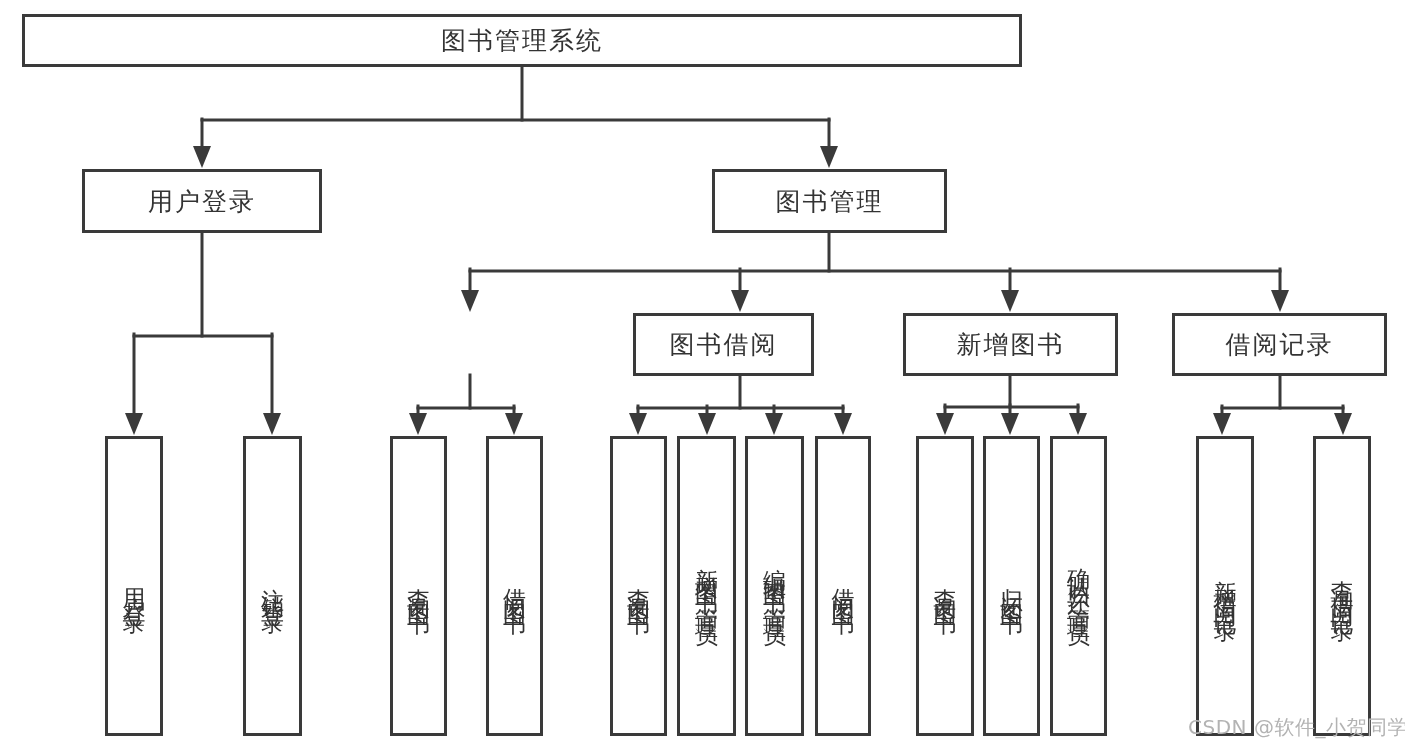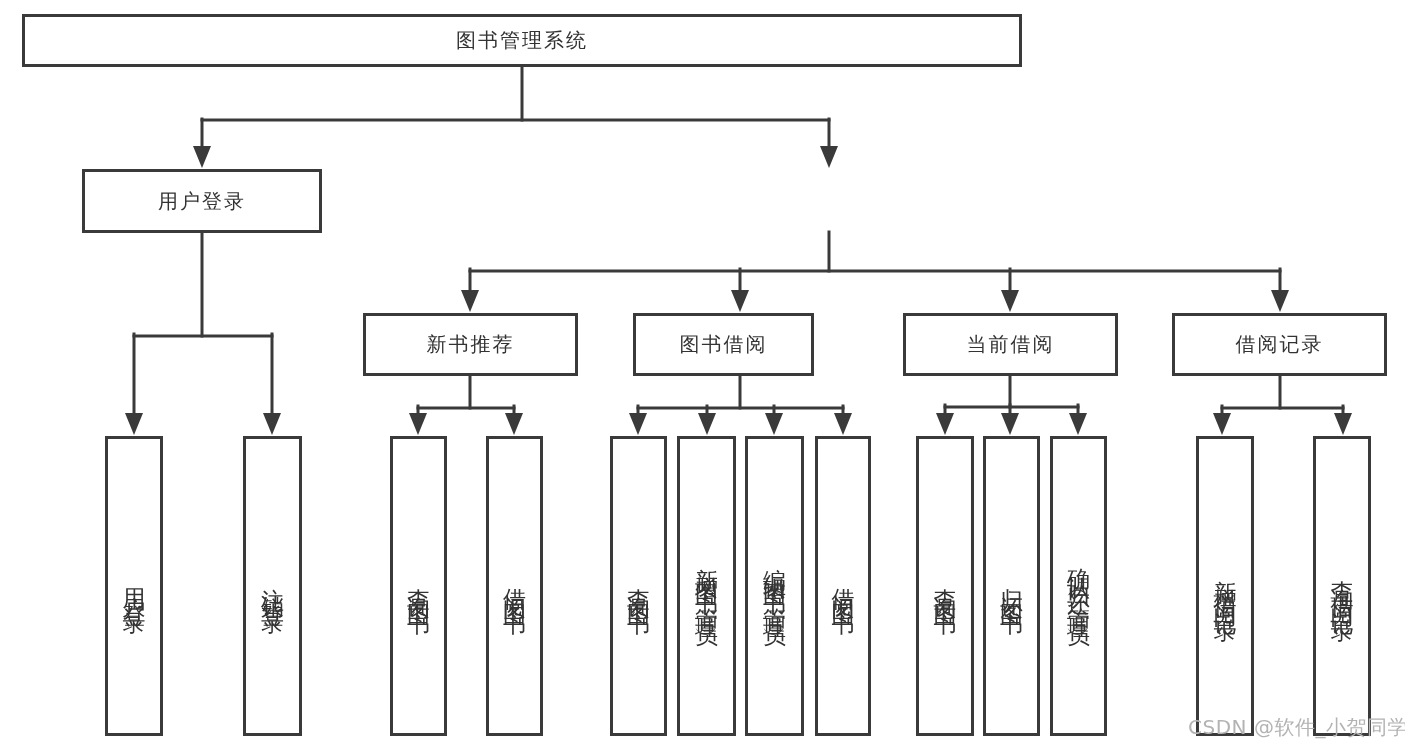--- a/index.html
+++ b/index.html
@@ -23,21 +23,21 @@
     box-sizing: border-box;
     border: 3px solid #3a3a3a;
     background: #ffffff;
     display: flex;
     align-items: center;
     justify-content: center;
     text-align: center;
     z-index: 2;
   }
   .node.h {
-    font-size: 20px;
+    font-size: 25px;
     letter-spacing: 2px;
     white-space: nowrap;
     font-family: Liberation Serif, serif;
   }
   .node.v {
     writing-mode: vertical-lr;
     text-orientation: mixed;
     font-size: 23px;
     letter-spacing: 8px;
     line-height: 1;
@@ -123,24 +123,24 @@
       <polygon points="1001,413 1019,413 1010,435"></polygon>
       <polygon points="1069,413 1087,413 1078,435"></polygon>
       <polygon points="1213,413 1231,413 1222,435"></polygon>
       <polygon points="1334,413 1352,413 1343,435"></polygon>
     </g>
   </svg>
 
   <div class="node h" style="left:22px; top:14px; width:1000px; height:53px;">图书管理系统</div>
 
   <div class="node h" style="left:82px; top:169px; width:240px; height:64px;">用户登录</div>
+  <div class="node h" style="left:712px; top:169px; width:235px; height:64px;">图书管理</div>
 
-  <div class="node h" style="left:363px; top:313px; width:215px; height:63px;">新书推荐</div>
   <div class="node h" style="left:633px; top:313px; width:181px; height:63px;">图书借阅</div>
-  <div class="node h" style="left:903px; top:313px; width:215px; height:63px;">当前借阅</div>
+  <div class="node h" style="left:903px; top:313px; width:215px; height:63px;">新增图书</div>
   <div class="node h" style="left:1172px; top:313px; width:215px; height:63px;">借阅记录</div>
 
   <div class="node v" style="left:105px; top:436px; width:58px; height:300px;">用户登录</div>
   <div class="node v" style="left:243px; top:436px; width:59px; height:300px;">注销登录</div>
 
   <div class="node v" style="left:390px; top:436px; width:57px; height:300px;">查询图书</div>
   <div class="node v" style="left:486px; top:436px; width:57px; height:300px;">借阅图书</div>
 
   <div class="node v" style="left:610px; top:436px; width:57px; height:300px;">查询图书</div>
   <div class="node v" style="left:677px; top:436px; width:59px; height:300px;">新增图书（管理员）</div>

